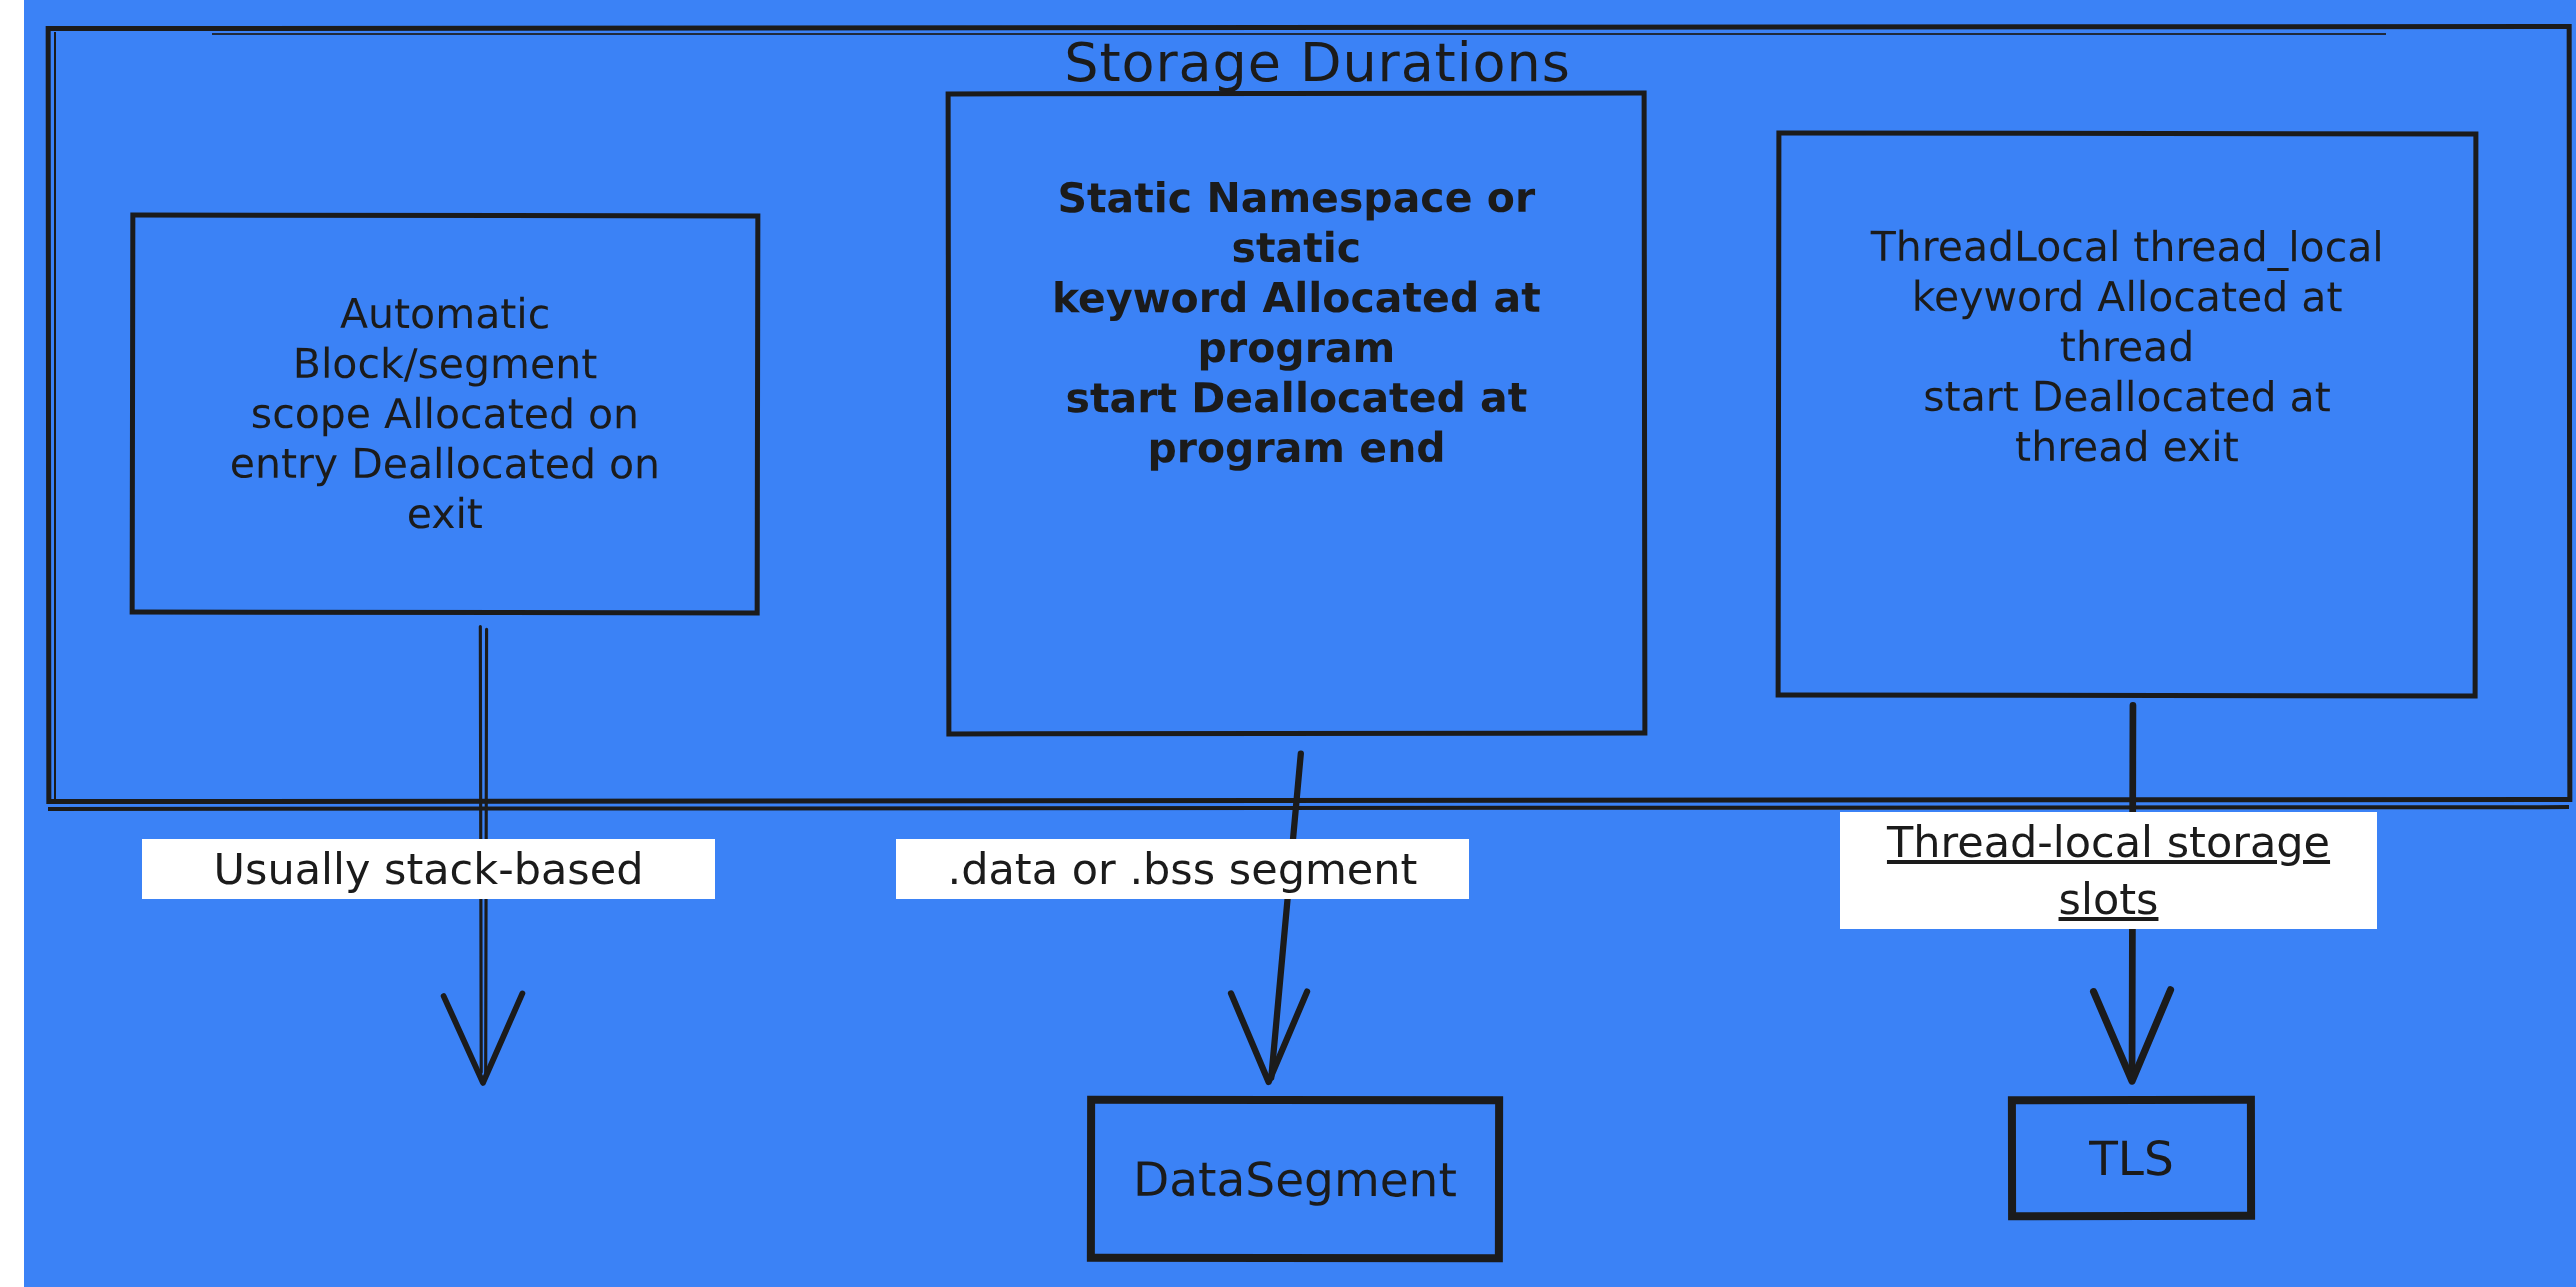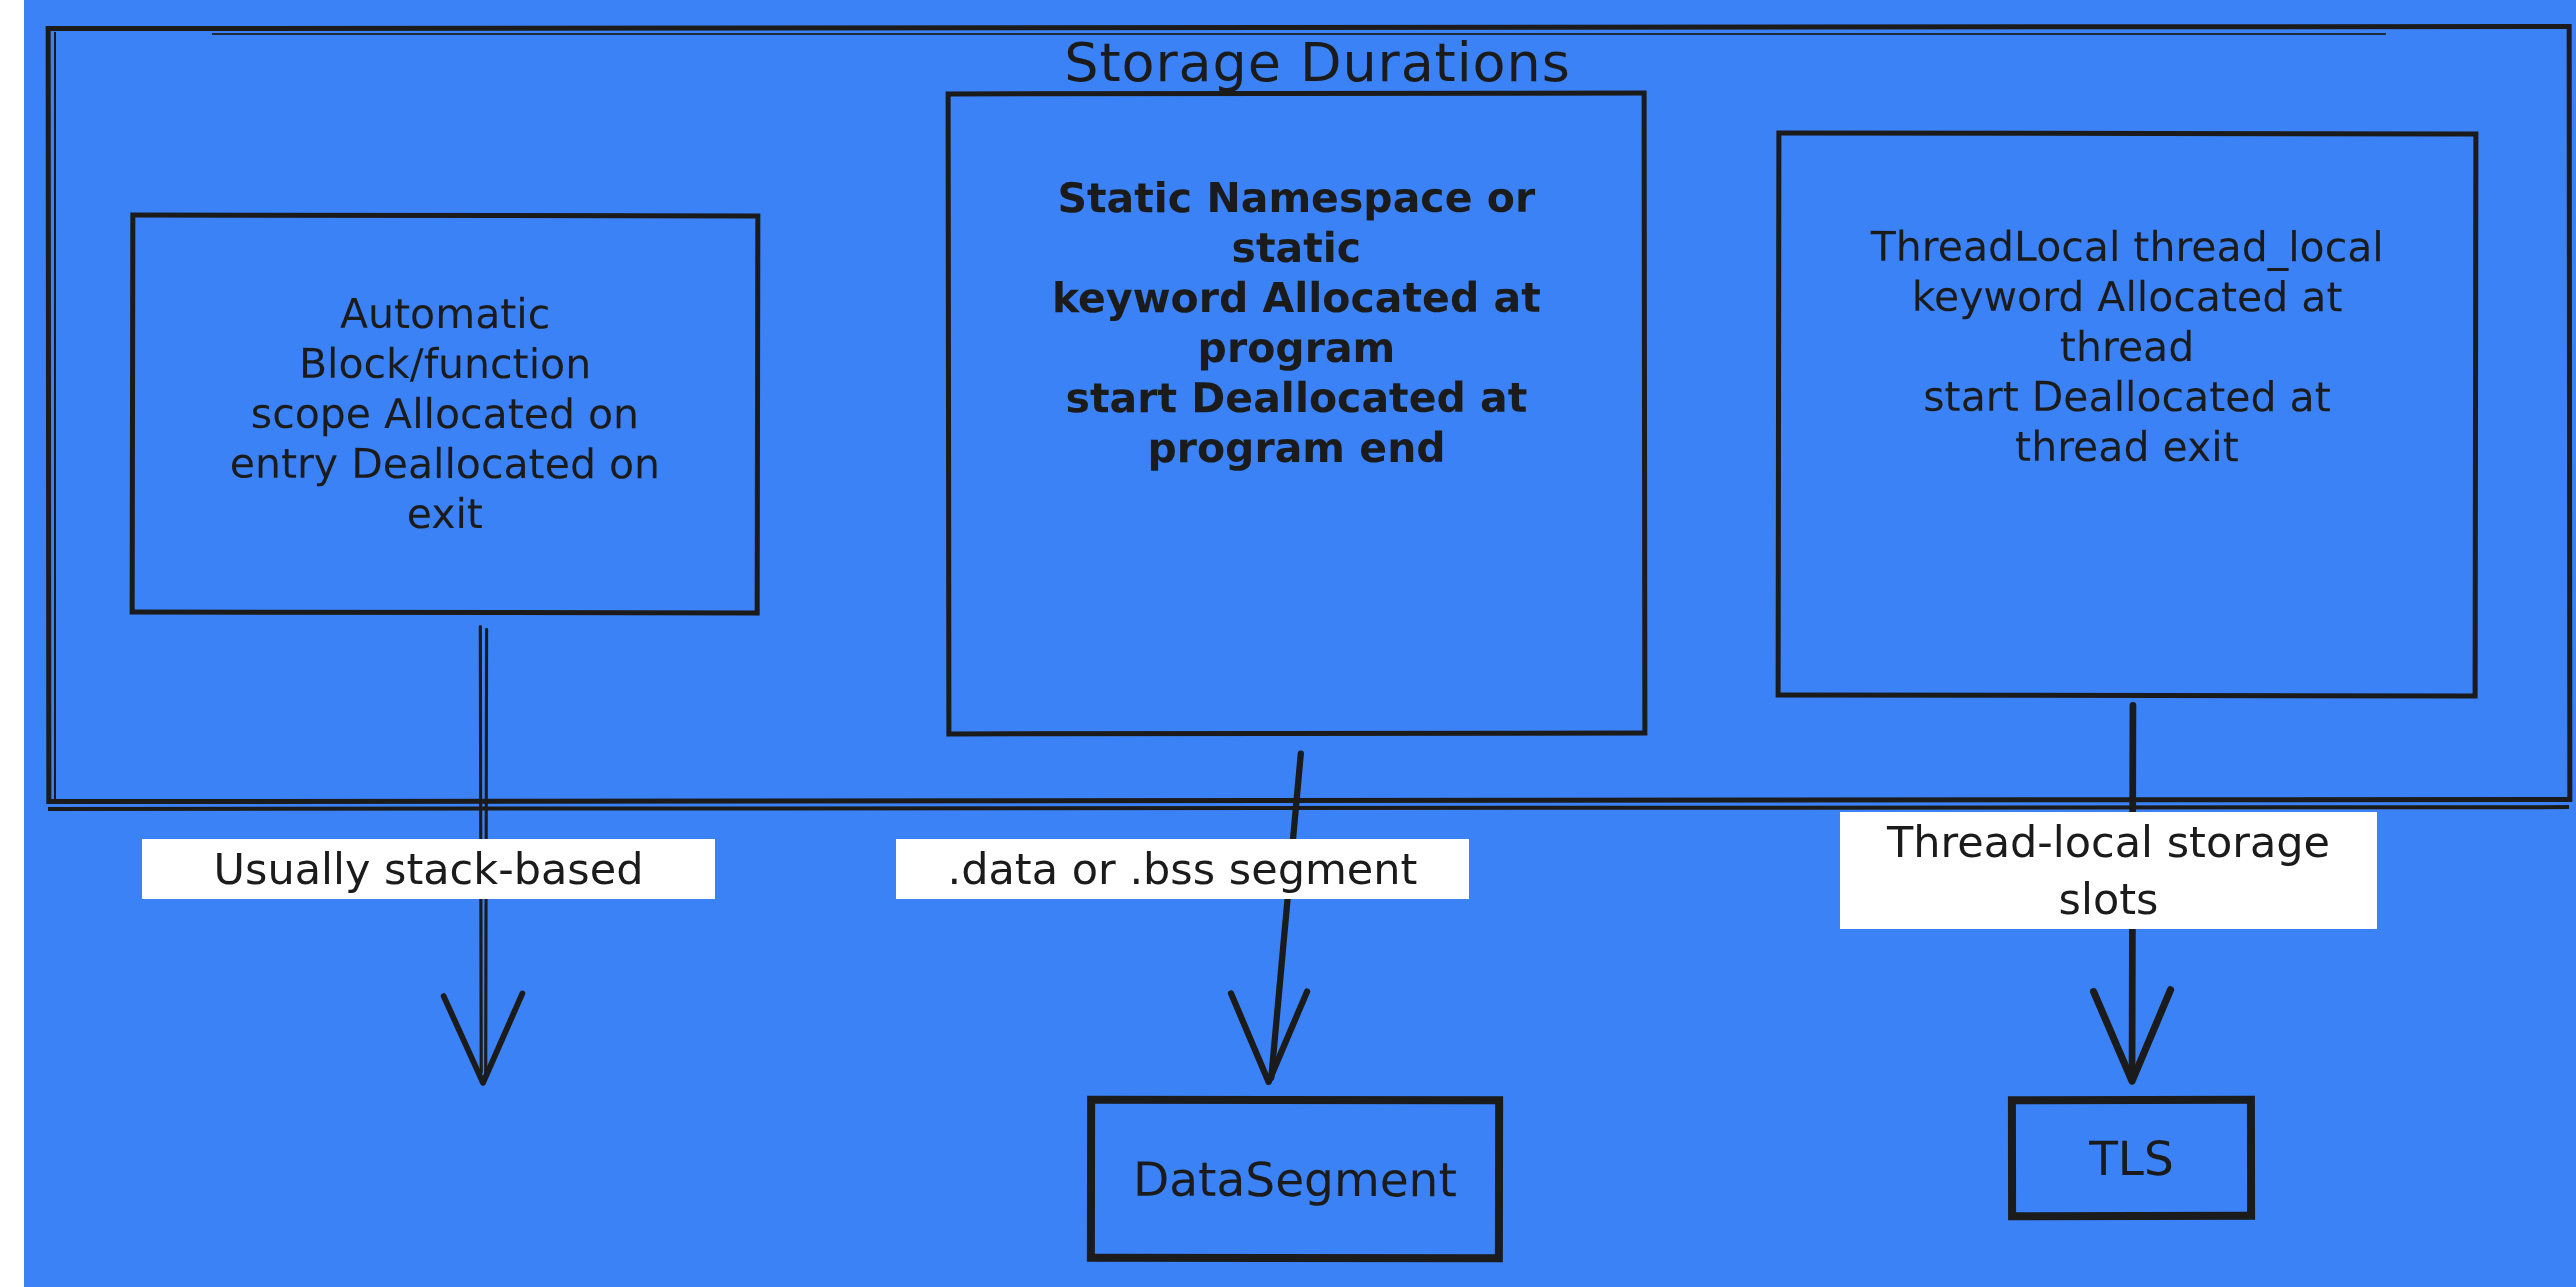--- a/index.html
+++ b/index.html
@@ -93,21 +93,21 @@
     text-align: center;
     font-size: 43px;
     line-height: 1.32;
     background: #ffffff;
     white-space: pre-line;
     z-index: 4;
     padding: 1.8px 0;
   }
   .label-stack    { left: 118px;  top: 839px; width: 573px; }
   .label-data     { left: 872px;  top: 839px; width: 573px; }
-  .label-tls      { left: 1816px; top: 812px; width: 537px; }
+  .label-tls      { left: 1816px; top: 812px; width: 537px; text-decoration: underline; }
 
   
   .target-box {
     position: absolute;
     display: flex;
     align-items: center;
     justify-content: center;
     font-size: 47px;
     border-width: 8px;
     z-index: 2;
@@ -123,21 +123,21 @@
 
   <div class="outer-box stroke"></div>
   <div class="retrace retrace-bottom"></div>
   <div class="retrace retrace-left"></div>
   <div class="retrace retrace-top"></div>
 
   <div class="diagram-title">Storage Durations</div>
 
   <div class="inner-box stroke box-automatic">
     <div class="inner-box-text">Automatic
-Block/function
+Block/segment
 scope Allocated on
 entry Deallocated on
 exit</div>
   </div>
 
   <div class="inner-box stroke box-static">
     <div class="inner-box-text">Static Namespace or
 static
 keyword Allocated at
 program

